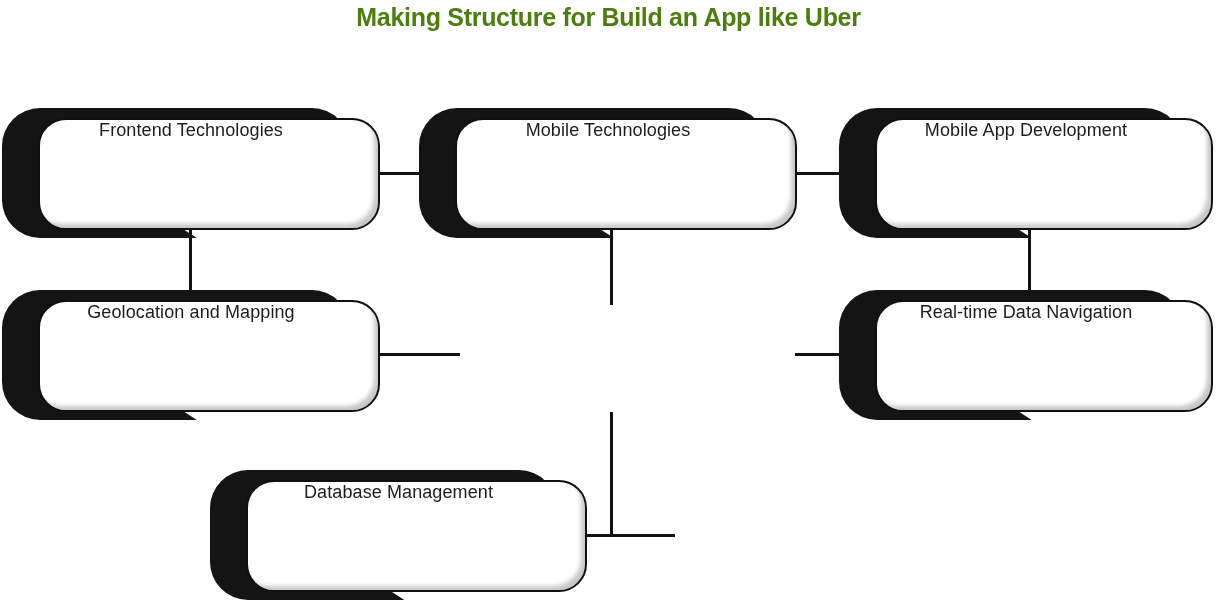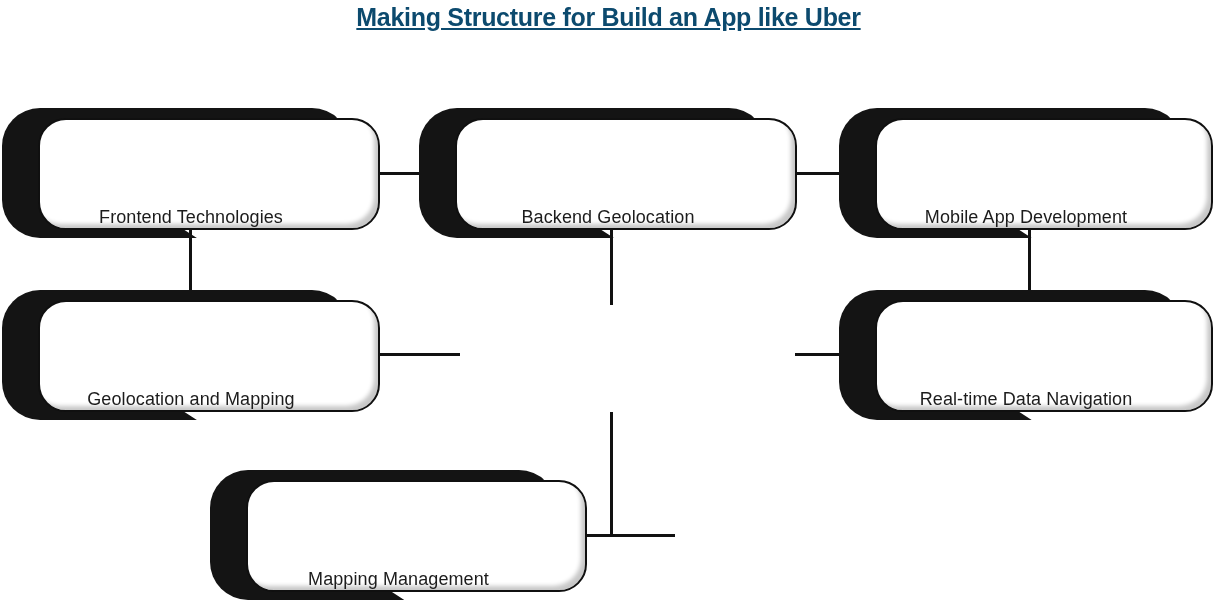--- a/index.html
+++ b/index.html
@@ -15,23 +15,22 @@
 
   .title {
     position: absolute;
     top: 3px;
     left: 0;
     width: 100%;
     text-align: center;
     font-size: 25px;
     font-weight: 700;
     letter-spacing: -0.3px;
-    color: #0c4a6e;
+    color: #4d7c0f;
     z-index: 3;
-    text-decoration: underline;
   }
 
   
   .h-line {
     position: absolute;
     height: 2.5px;
     background: #111111;
     z-index: 0;
   }
   .v-line {
@@ -57,21 +56,21 @@
 
   .card {
     position: absolute;
     inset: 0;
     box-sizing: border-box;
     background: #ffffff;
     border: 2px solid #101010;
     border-radius: 28px;
     box-shadow: inset -6px -6px 4px -2px rgba(0,0,0,0.22);
     display: flex;
-    align-items: flex-end;
+    align-items: flex-start;
     justify-content: center;
     padding-right: 36px;
   }
 
   .label {
     font-size: 18px;
     color: #1c1c1c;
     letter-spacing: 0.1px;
     white-space: nowrap;
   }
@@ -96,21 +95,21 @@
   <div class="node" style="left:38px; top:118px; width:342px; height:112px;">
     <div class="ink"></div>
     <div class="card">
       <span class="label">Frontend Technologies</span>
     </div>
   </div>
 
   <div class="node" style="left:455px; top:118px; width:342px; height:112px;">
     <div class="ink"></div>
     <div class="card">
-      <span class="label">Backend Geolocation</span>
+      <span class="label">Mobile Technologies</span>
     </div>
   </div>
 
   <div class="node" style="left:38px; top:300px; width:342px; height:112px;">
     <div class="ink"></div>
     <div class="card">
       <span class="label">Geolocation and Mapping</span>
     </div>
   </div>
 
@@ -125,18 +124,18 @@
   <div class="node" style="left:875px; top:300px; width:338px; height:112px;">
     <div class="ink"></div>
     <div class="card">
       <span class="label">Real-time Data Navigation</span>
     </div>
   </div>
 
   <div class="node" style="left:246px; top:480px; width:341px; height:112px;">
     <div class="ink"></div>
     <div class="card">
-      <span class="label">Mapping Management</span>
+      <span class="label">Database Management</span>
     </div>
   </div>
 
 
 </div>
 
 </body></html>

